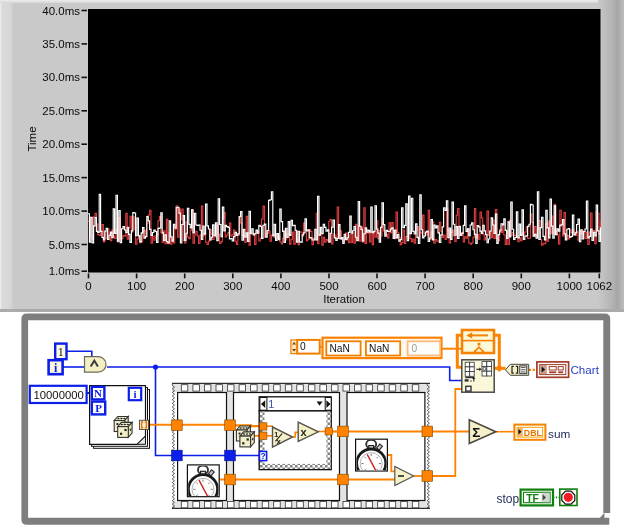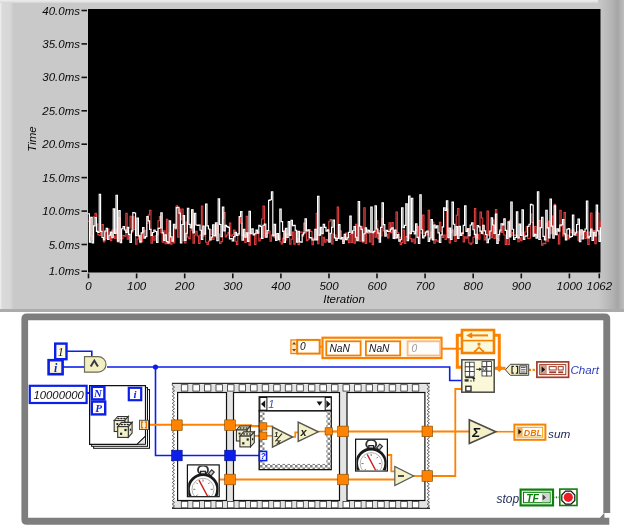--- a/index.html
+++ b/index.html
@@ -1,15 +1,15 @@
 <!DOCTYPE html>
 <html><head><meta charset="utf-8">
 <style>
 html,body{margin:0;padding:0;background:#ffffff;}
-#wrap{position:relative;width:624px;height:529px;overflow:hidden;font-family:"Liberation Sans",sans-serif;font-style:italic;}
+#wrap{position:relative;width:624px;height:529px;overflow:hidden;font-family:"Liberation Sans",sans-serif;}
 #panel{position:absolute;left:0;top:0;width:624px;height:311.6px;background:#c9c9c9;}
 #panel .lft{position:absolute;left:0;top:0;width:13px;height:100%;background:linear-gradient(to right,#f2f2f2 0,#dadada 2px,#d7d7d7 10px,#c9c9c9 14px);}
 #panel .top{position:absolute;left:0;top:0;width:100%;height:3px;background:linear-gradient(#eeeeee,#d5d5d5);}
 #panel .rgt{position:absolute;right:0;top:0;width:26px;height:100%;background:linear-gradient(to right,#c9c9c9 0,#b3b3b3 55%,#a6a6a6 75%,#bdbdbd 100%);}
 #panel .bot{position:absolute;left:0;bottom:0;width:100%;height:2.5px;background:#ababab;}
 svg{position:absolute;left:0;display:block;}
 </style></head>
 <body>
 <div id="wrap">
 <div id="panel">

